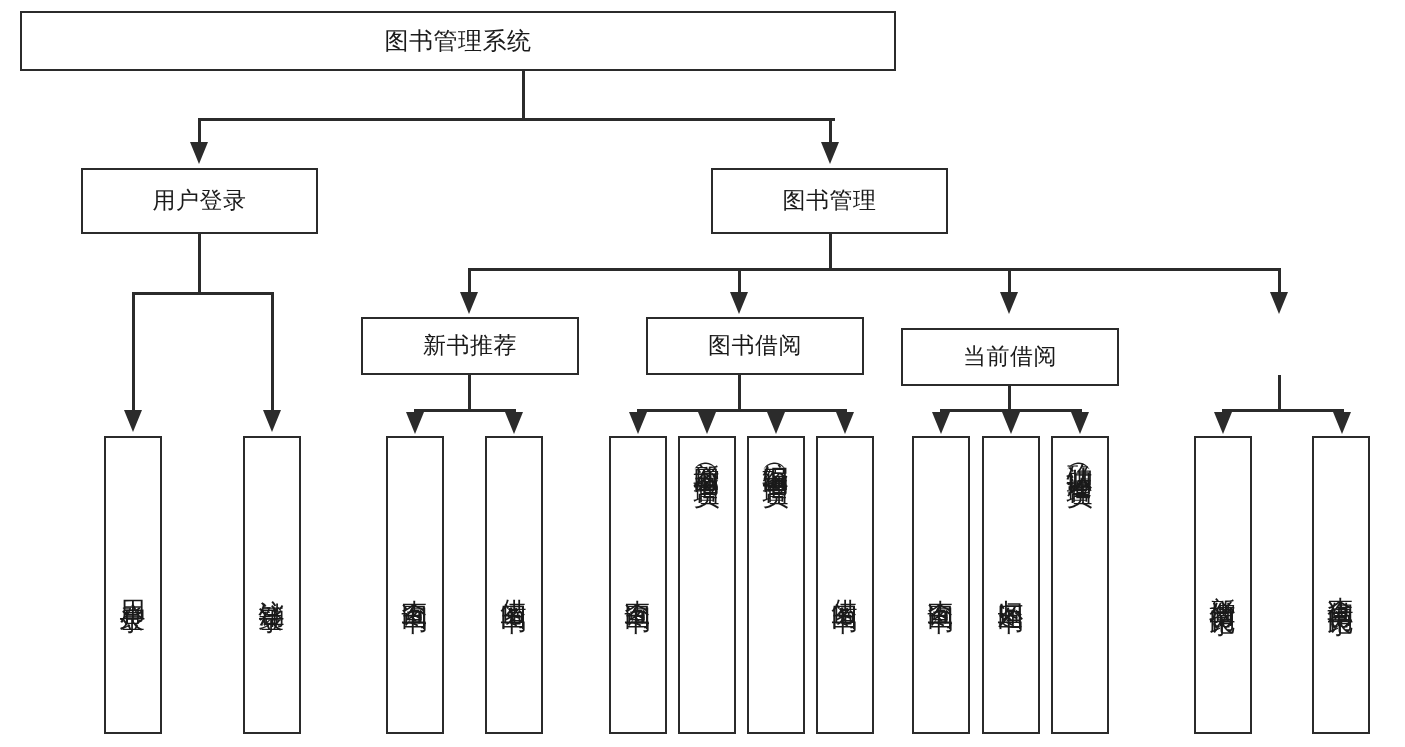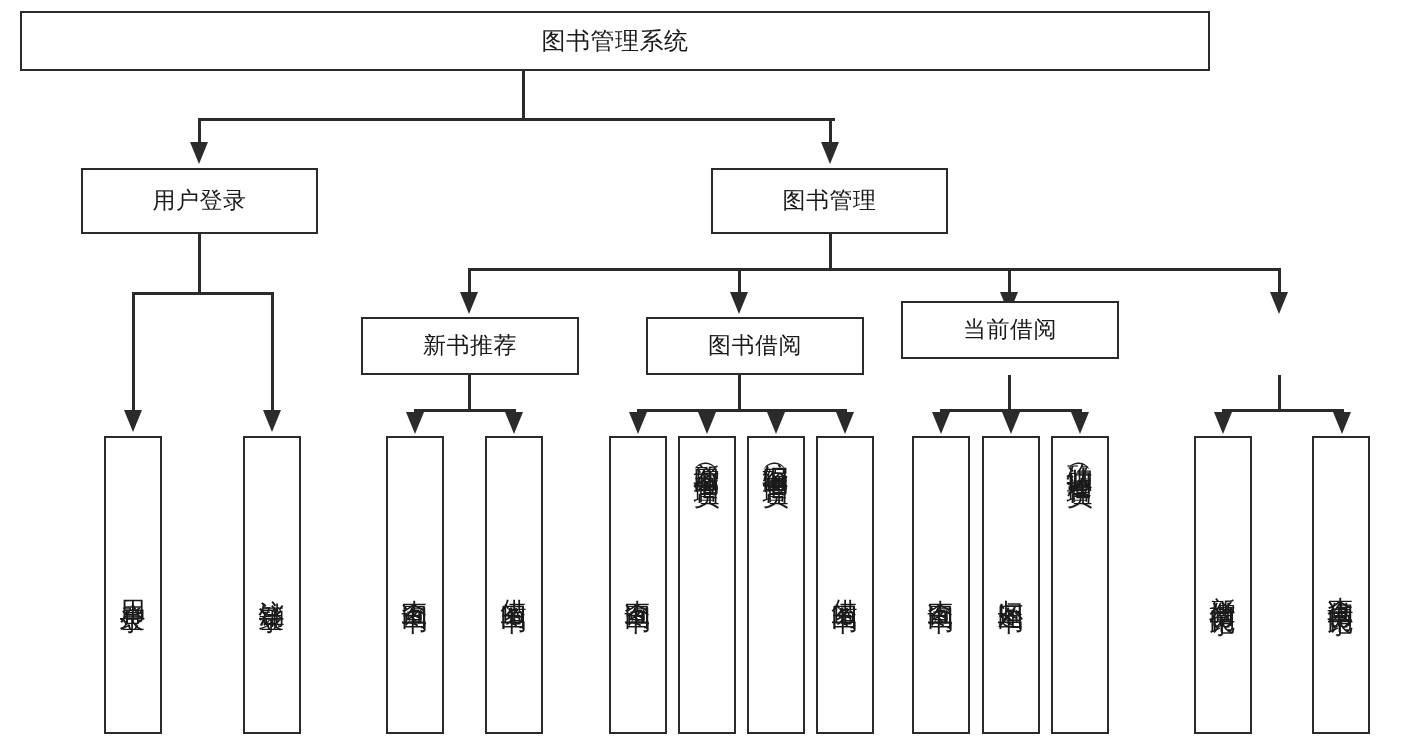--- a/index.html
+++ b/index.html
@@ -29,33 +29,33 @@
     color: #1a1a1a;
     z-index: 3;
   }
   .node-label {
     font-size: 23px;
     line-height: 1.1;
     letter-spacing: 0.5px;
     white-space: nowrap;
   }
   
-  #node-root { left: 20px; top: 11px; width: 1190px; height: 60px; }
+  #node-root { left: 20px; top: 11px; width: 876px; height: 60px; }
   #node-root .node-label { font-size: 24px; }
 
   
   .lvl1 { height: 66px; width: 237px; }
   #node-user-login  { left: 81px;  top: 168px; }
   #node-book-manage { left: 711px; top: 168px; }
 
   
   .lvl2 { height: 58px; width: 218px; }
   #node-new-book-rec  { left: 361px;  top: 317px; }
   #node-book-borrow   { left: 646px;  top: 317px; }
-  #node-current-borrow{ left: 901px;  top: 301px; }
+  #node-current-borrow{ left: 901px;  top: 328px; }
   #node-borrow-record { left: 1171px; top: 317px; }
 
   
   .leaf {
     top: 436px;
     height: 298px;
     width: 58px;
     align-items: flex-start;
     padding-top: 4px;
   }

